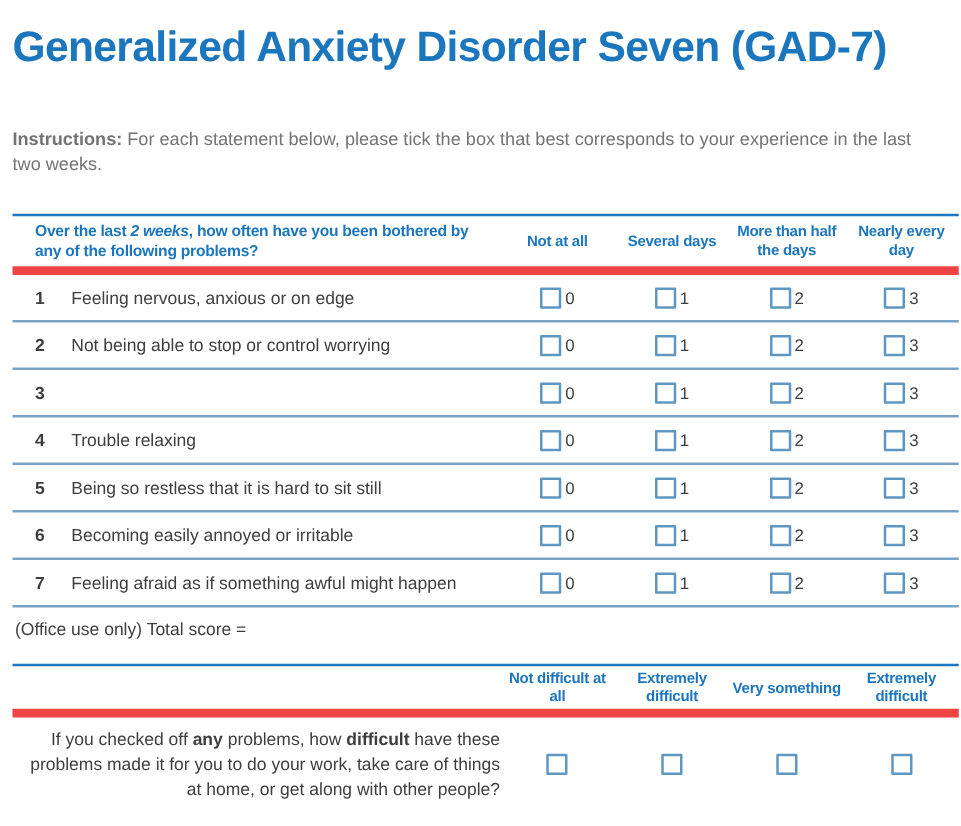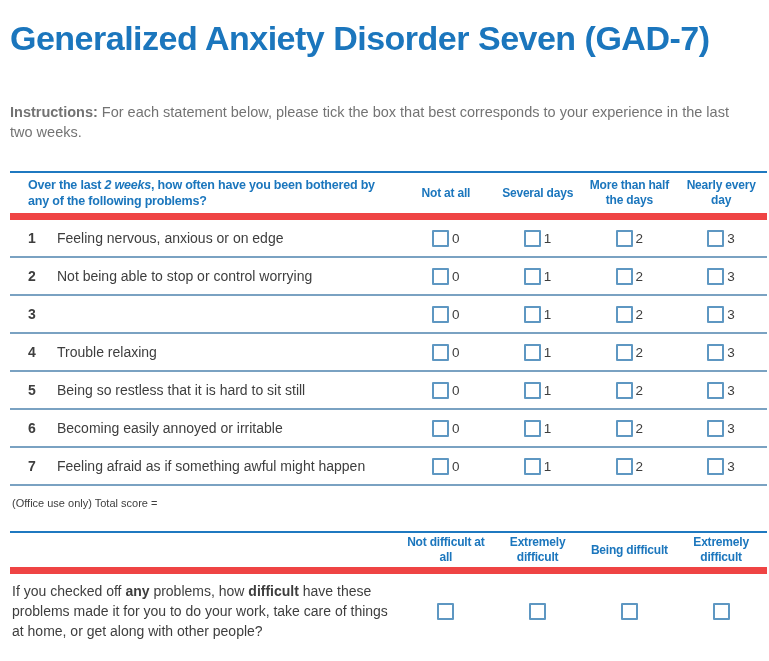--- a/index.html
+++ b/index.html
@@ -57,27 +57,27 @@
 
   .cb {
     width:13px; height:13px; flex:0 0 13px;
     border:2px solid #5e97c2; background:#ffffff;
     display:inline-block; border-radius:1px; cursor:pointer;
   }
   .cblabel { font-size:13.5px; margin-left:3px; color:#3e3e3e; }
 
   .office {
     height:33px; display:flex; align-items:center;
-    padding-left:2px; font-size:11px; box-sizing:border-box;
+    padding-left:2px; font-size:14px; box-sizing:border-box;
   }
 
   .qrow2 { display:flex; align-items:center; padding:7px 0 10px 0; }
   .qtext2 {
     width:390px; box-sizing:border-box; padding-left:2px;
-    font-size:14px; line-height:20px;
+    font-size:14px; line-height:20px;text-align:right;
   }
   .ccell2 { width:91.75px; display:flex; justify-content:center; }
 </style>
 </head>
 <body>
 
 <div class="page">
 
   <h1 class="title">Generalized Anxiety Disorder Seven (GAD-7)</h1>
 
@@ -262,21 +262,21 @@
     <div class="office">(Office use only) Total score =</div>
 
   </div>
 
   <div class="gtable" style="margin-top:12px;">
 
     <div class="thead">
       <div class="spacer"></div>
       <div class="colhead">Not difficult at all</div>
       <div class="colhead">Extremely difficult</div>
-      <div class="colhead">Being difficult</div>
+      <div class="colhead">Very something</div>
       <div class="colhead">Extremely difficult</div>
     </div>
 
     <div class="qrow2">
       <div class="qtext2">
         <span>If you checked off </span><b>any</b><span> problems, how </span><b>difficult</b><span> have these problems made it for you to do your work, take care of things at home, or get along with other people?</span>
       </div>
       <div class="ccell2">
           <span class="cb"></span>
         </div>

